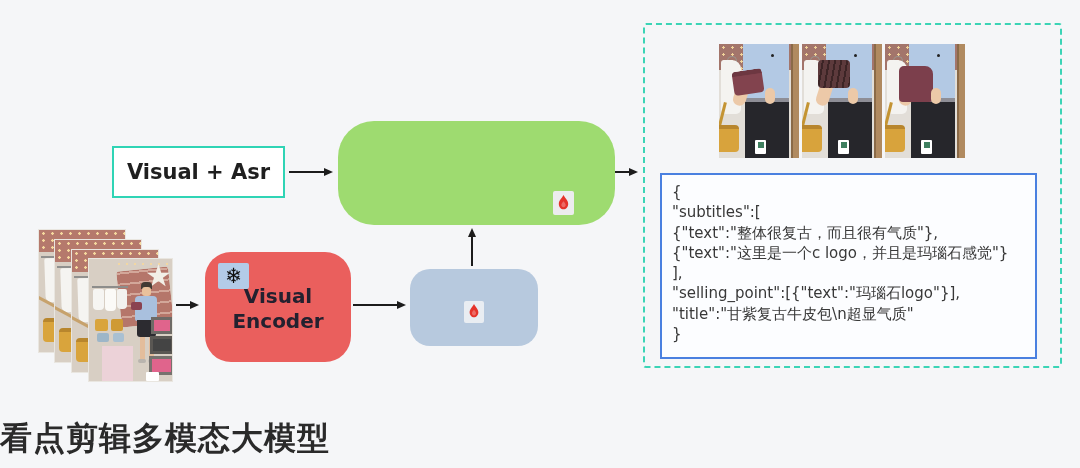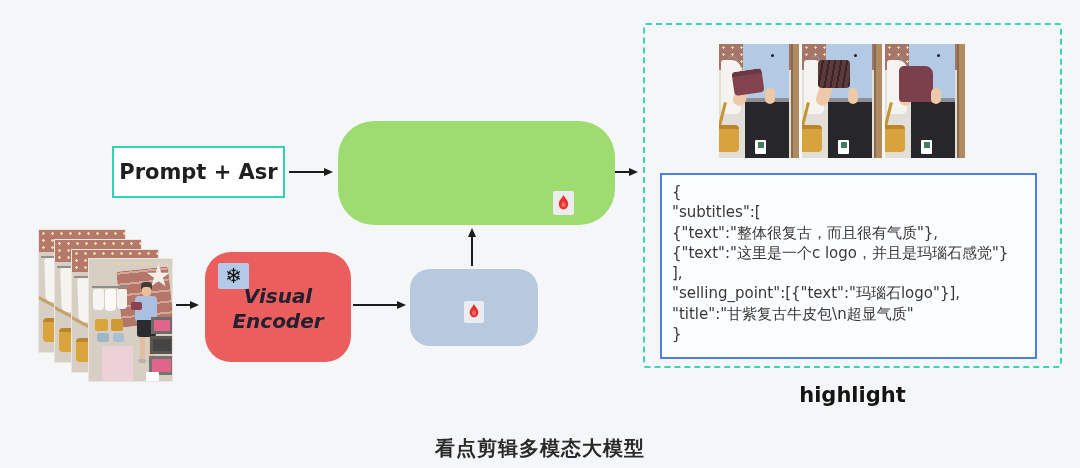--- a/index.html
+++ b/index.html
@@ -17,21 +17,21 @@
     border:2px solid #2fd4b5;font-size:21px;font-weight:700;
   }
   .node-qwen2{
     left:338px;top:121px;width:277px;height:104px;background:#9edb70;
     border-radius:36px;font-size:36px;font-weight:700;color:#161616;
   }
   .node-ve{
     left:205px;top:252px;width:146px;height:110px;background:#ea5f5d;
     border-radius:26px;font-size:20px;font-weight:700;color:#23212f;text-align:center;
   }
-  .node-ve .ve-label{display:inline-block;width:104px;line-height:1.25;margin-top:4px;font-style:italic;}
+  .node-ve .ve-label{display:inline-block;width:104px;line-height:1.25;margin-top:4px;}
   .node-conn{
     left:410px;top:269px;width:128px;height:77px;background:#b7c9de;
     border-radius:20px;flex-direction:column;font-size:20px;font-weight:700;color:#23212f;
     justify-content:center;gap:1px;padding-top:8px;
   }
   
   .chip{position:absolute;display:flex;align-items:center;justify-content:center;}
   .chip-fire-qwen{right:41px;bottom:10px;width:21px;height:24px;background:#ececee;border-radius:2px;}
   .chip-fire-conn{position:static;width:20px;height:22px;background:#e9edf2;border-radius:2px;}
   .chip-snow{
@@ -116,22 +116,22 @@
     position:absolute;left:15px;top:148px;width:377px;height:186px;
     border:2px solid #4a80e0;background:#fcfdff;margin:0;
     padding:7px 10px;font-family:"DejaVu Sans","Liberation Sans",sans-serif;
     font-size:15px;line-height:1.35;color:#383838;white-space:pre-wrap;overflow:hidden;
   }
   .hl-label{
     position:absolute;left:643px;top:383px;width:419px;text-align:center;
     font-size:21px;font-weight:600;color:#141414;
   }
   .diagram-title{
-    position:absolute;left:0;top:435px;width:1080px;text-align:center;
-    font-size:20px;font-weight:700;color:#2a2a2a;letter-spacing:1px;
+    position:absolute;left:0;top:417px;width:1080px;text-align:left;
+    font-size:32px;font-weight:700;color:#2a2a2a;letter-spacing:1px;
   }
 </style>
 </head>
 <body>
 
 <div id="canvas">
 
   <svg id="arrows" viewBox="0 0 1080 468">
     <defs>
       <marker id="ah" markerWidth="12" markerHeight="10" refX="0" refY="4" orient="auto" markerUnits="userSpaceOnUse">
@@ -196,21 +196,21 @@
       <div class="shape pc-shoeL"></div>
       <div class="shape pc-shoeR"></div>
       <div class="shape pc-tv1"></div>
       <div class="shape pc-tv2"></div>
       <div class="shape pc-tv3"></div>
       <div class="shape pc-badge"></div>
     </div>
   </div>
 
   <div class="node node-prompt">
-    <span>Prompt + Asr</span>
+    <span>Visual + Asr</span>
   </div>
 
   <div class="node node-qwen2">
     <span class="chip chip-fire-qwen">
       <svg width="15" height="18" viewBox="0 0 24 28">
         <path d="M12 1C9 7 4.5 9.6 4.5 15.4 4.5 20.2 7.9 24 12 24s7.5-3.8 7.5-8.6C19.5 9.6 15 7 12 1z" fill="#e5332a"></path>
         <path d="M12 11c-1.9 2.6-3.5 3.9-3.5 6.2 0 2 1.6 3.5 3.5 3.5s3.5-1.5 3.5-3.5C15.5 14.9 13.9 13.6 12 11z" fill="#ffffff" opacity="0.28"></path>
       </svg>
     </span>
   </div>
@@ -283,17 +283,16 @@
     <pre class="json-box">{
 "subtitles":[
 {"text":"整体很复古，而且很有气质"},
 {"text":"这里是一个c logo，并且是玛瑙石感觉"}
 ],
 "selling_point":[{"text":"玛瑙石logo"}],
 "title":"甘紫复古牛皮包\n超显气质"
 }</pre>
   </div>
 
-  <div class="hl-label">highlight</div>
 
   <div class="diagram-title">看点剪辑多模态大模型</div>
 
 </div>
 
 </body></html>

